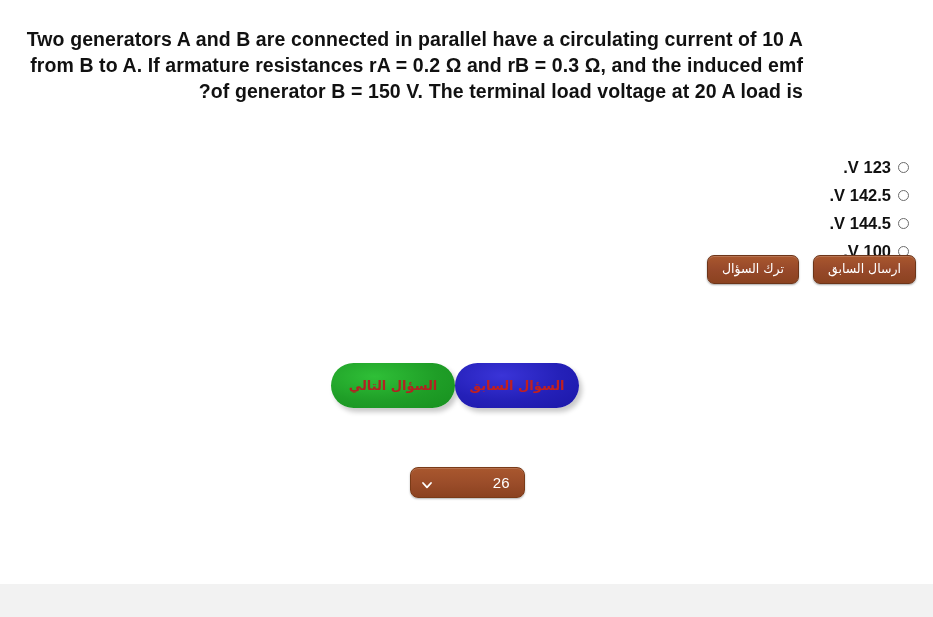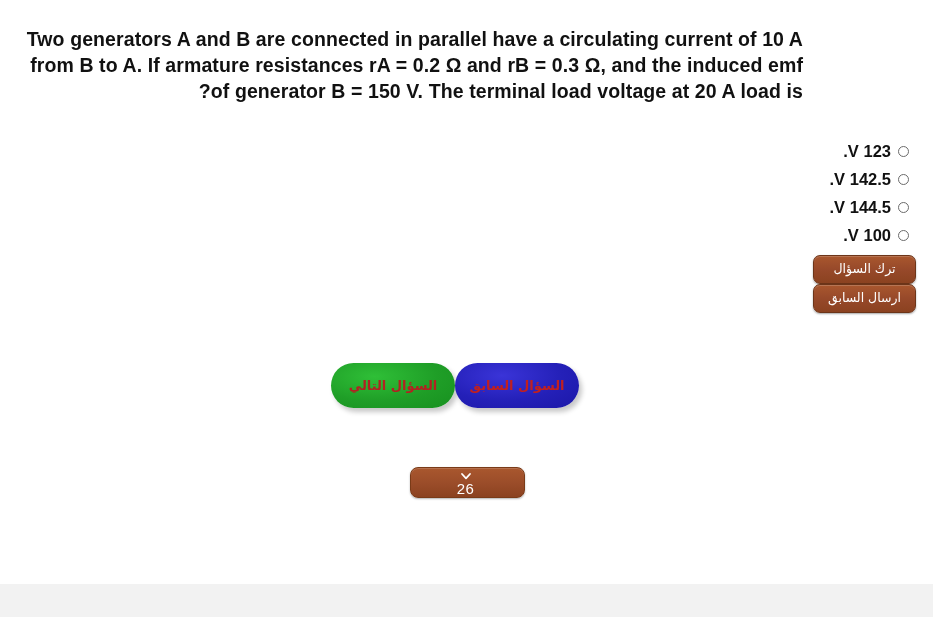--- a/index.html
+++ b/index.html
@@ -33,21 +33,21 @@
     font-weight: bold;
     line-height: 26px;
     color: #111111;
     letter-spacing: 0.1px;
   }
 
   
   .options-area {
     position: absolute;
     right: 24px;
-    top: 140px;
+    top: 156px;
     width: 380px;
     direction: rtl;
     text-align: left;
   }
   .option-row {
     display: flex;
     flex-direction: row;
     align-items: center;
     justify-content: flex-start;
     height: 23px;
@@ -72,21 +72,22 @@
     direction: rtl;
     unicode-bidi: embed;
   }
 
   
   .action-buttons {
     position: absolute;
     right: 17px;
     top: 255px;
     display: flex;
-    flex-direction: column;
+    flex-direction: row;
+    gap: 14px;
   }
   .btn-brown {
     background: linear-gradient(to bottom, #a9572e 0%, #97492a 50%, #8b4220 100%);
     border: 1px solid #6d3519;
     border-radius: 7px;
     color: #ffffff;
     font-size: 12.5px;
     font-family: "DejaVu Sans", sans-serif;
     padding: 6px 14px 7px 14px;
     cursor: pointer;
@@ -136,21 +137,21 @@
     top: 467px;
   }
   .qnum-select {
     width: 115px;
     height: 31px;
     border-radius: 8px;
     border: 1px solid #7a3b18;
     background: linear-gradient(to bottom, #a9572e 0%, #9a4c29 55%, #8b4220 100%);
     color: #ffffff;
     display: flex;
-    flex-direction: column;
+    flex-direction: row;
     align-items: center;
     justify-content: space-between;
     padding: 0 14px 0 10px;
     box-sizing: border-box;
     cursor: pointer;
     box-shadow: 0 1px 2px rgba(0,0,0,0.3), inset 0 1px 0 rgba(255,255,255,0.15);
   }
   .qnum-chevron {
     display: block;
     width: 12px;

